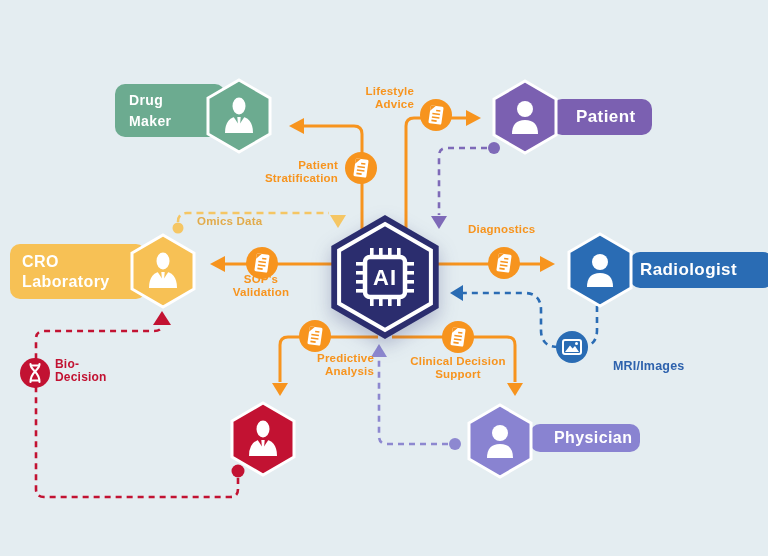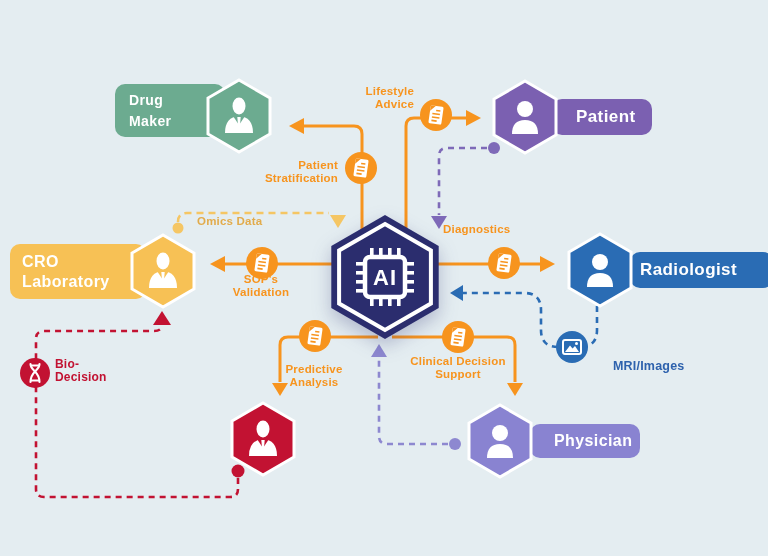--- a/index.html
+++ b/index.html
@@ -24,40 +24,40 @@
   }
   .clabel span{display:block;}
   .ta-r{text-align:right;} .ta-c{text-align:center;} .ta-l{text-align:left;}
 
   
   #lbl-drug{left:115px;top:84px;width:110px;height:53px;padding-left:14px;font-size:14px;line-height:21px;}
   #lbl-cro{left:10px;top:244px;width:136px;height:55px;padding-left:12px;font-size:16px;line-height:20px;}
   #lbl-res{left:106px;top:421px;width:132px;height:37px;padding-left:16px;font-size:17px;}
   #lbl-pat{left:552px;top:99px;width:100px;height:36px;padding-left:24px;font-size:17px;}
   #lbl-rad{left:630px;top:252px;width:143px;height:36px;padding-left:10px;font-size:17px;}
-  #lbl-phy{left:530px;top:424px;width:110px;height:34px;padding-left:24px;font-size:16px;}
+  #lbl-phy{left:530px;top:424px;width:110px;height:28px;padding-left:24px;font-size:16px;}
 
   
   #hex-drug{left:202px;top:75px;}   #hex-cro{left:126px;top:230px;}
   #hex-res{left:226px;top:398px;}   #hex-pat{left:488px;top:76px;}
   #hex-rad{left:563px;top:229px;}   #hex-phy{left:463px;top:400px;}
 
   
   #bdg-life{left:419px;top:98px;}   #bdg-strat{left:344px;top:151px;}
   #bdg-sop{left:245px;top:246px;}   #bdg-diag{left:487px;top:246px;}
   #bdg-pred{left:298px;top:319px;}  #bdg-clin{left:441px;top:320px;}
   #bdg-mri{left:555px;top:330px;}   #bdg-bio{left:20px;top:358px;}
 
   
   #cl-life{right:354px;top:85px;}
   #cl-strat{right:430px;top:159px;}
   #cl-omics{left:197px;top:215px;}
-  #cl-diag{left:443px;top:223px;}
+  #cl-diag{left:468px;top:223px;}
   #cl-sop{left:201px;top:273px;width:120px;}
-  #cl-pred{left:254px;top:363px;width:120px;}
+  #cl-pred{left:254px;top:352px;width:120px;text-align:right;}
   #cl-clin{left:388px;top:355px;width:140px;}
   #cl-unst{right:311px;top:452px;font-size:12px;}
   #cl-mri{left:588px;top:360px;font-size:12.5px;}
   #cl-bio{left:55px;top:358px;font-size:12px;}
 </style>
 </head>
 <body>
 
 <div class="stage" style="background: rgb(228, 237, 241);">
 

